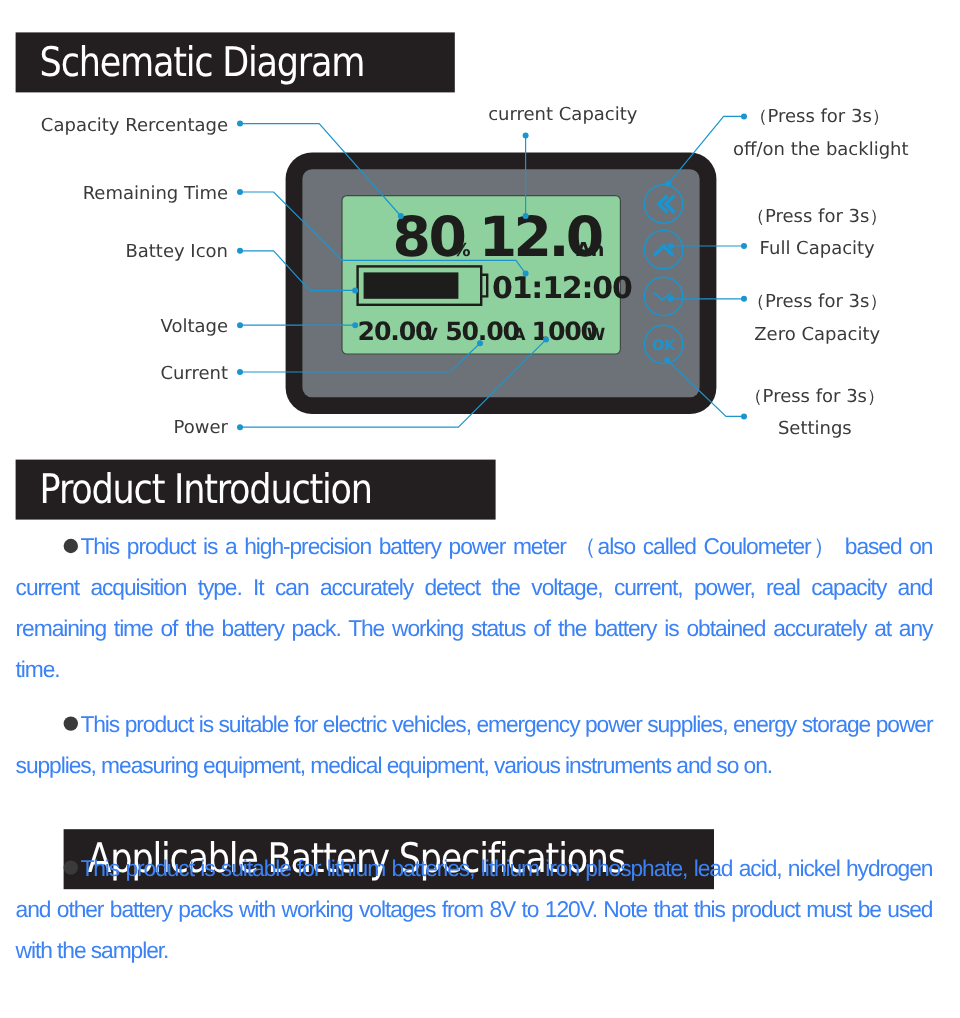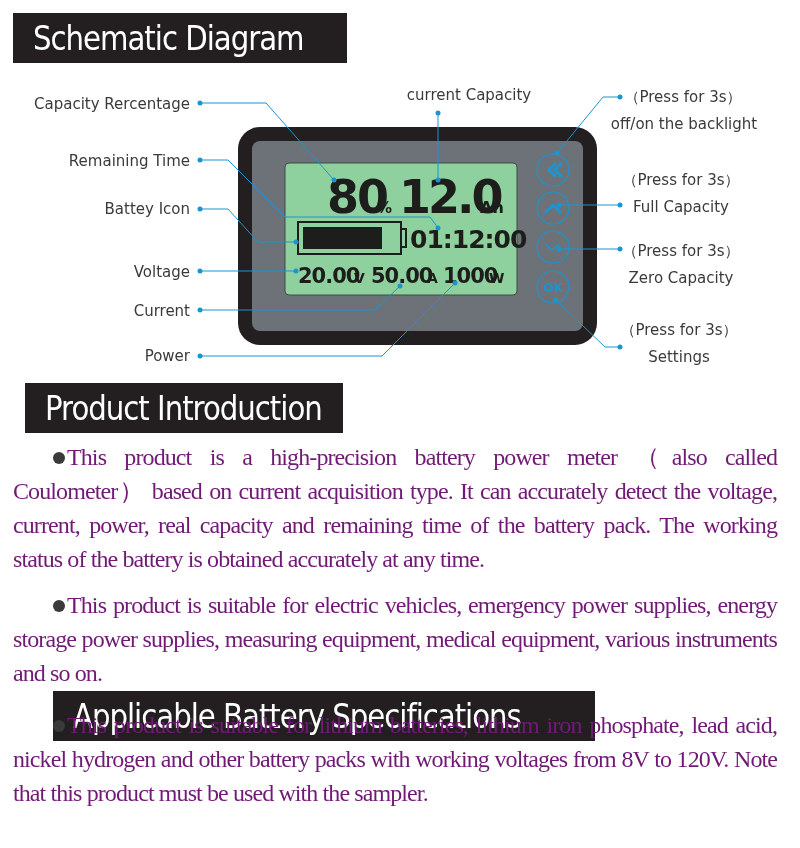--- a/index.html
+++ b/index.html
@@ -4,32 +4,32 @@
 <style>
   html, body { margin: 0; padding: 0; background: #ffffff; }
   body { width: 800px; height: 848px; position: relative; overflow: hidden;
          font-family: "Liberation Sans", "DejaVu Sans", sans-serif; color: #3a3a3a; }
   .section-title {
     position: absolute; left: 13px; height: 50px; background: #231f20;
     color: #ffffff; font-family: "DejaVu Sans", sans-serif; font-size: 34px;
     line-height: 50px; padding-left: 20px; box-sizing: border-box;
     letter-spacing: -1.2px; white-space: nowrap; transform-origin: left center;
   }
-  #title-schematic { top: 13px; width: 334px; }
-  #title-intro { top: 383px; width: 318px; margin-left: 12px; }
+  #title-schematic { top: 27px; width: 366px; }
+  #title-intro { top: 383px; width: 400px; }
   #title-specs { top: 691px; width: 542px; margin-left: 40px; }
   .section-title span { display: inline-block; transform: scaleX(0.86); transform-origin: left center; }
 
   svg#diagram { position: absolute; left: 0; top: 70px; }
   .lbl { font-family: "DejaVu Sans", sans-serif; font-size: 15px; fill: #3a3a3a; }
   .lcd-big { font-family: "DejaVu Sans", sans-serif; font-weight: bold; fill: #1d1d1b; }
 
   .para {
-    position: absolute; left: 13px; width: 764px; font-family: Liberation Serif, serif;
-    font-size: 24px; line-height: 34px; color: #701a75; text-align: justify;
+    position: absolute; left: 13px; width: 764px; font-family: Liberation Sans, sans-serif;
+    font-size: 19px; line-height: 34px; color: #3b82f6; text-align: justify;
     letter-spacing: -0.9px; word-spacing: 0px;
   }
   #intro-p1 { top: 440px; }
   #intro-p2 { top: 588px; }
   #specs-p1 { top: 708px; }
   .bullet-dot { display:inline-block; width: 12px; height: 12px; border-radius: 50%; background: #3a3a3a; margin-left: 40px; margin-right: 2px; vertical-align: 1px; }
 </style>
 </head>
 <body>
 

